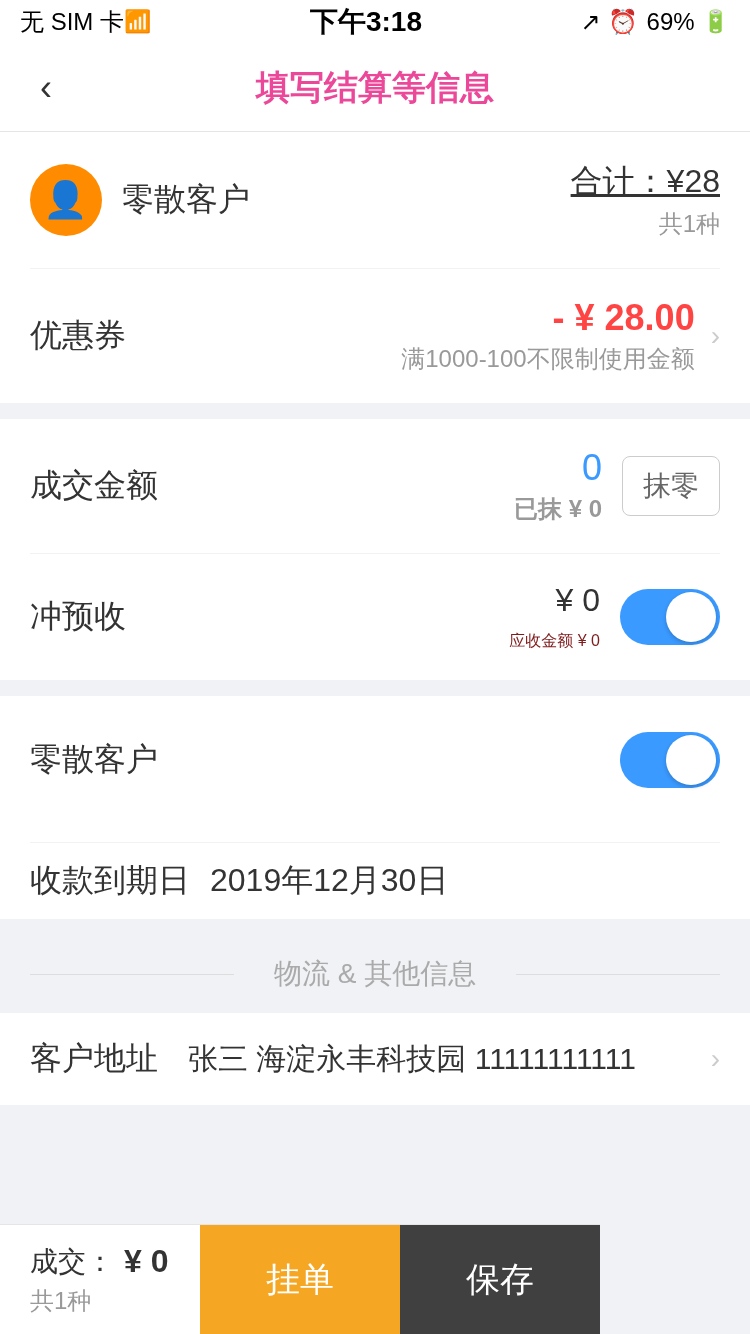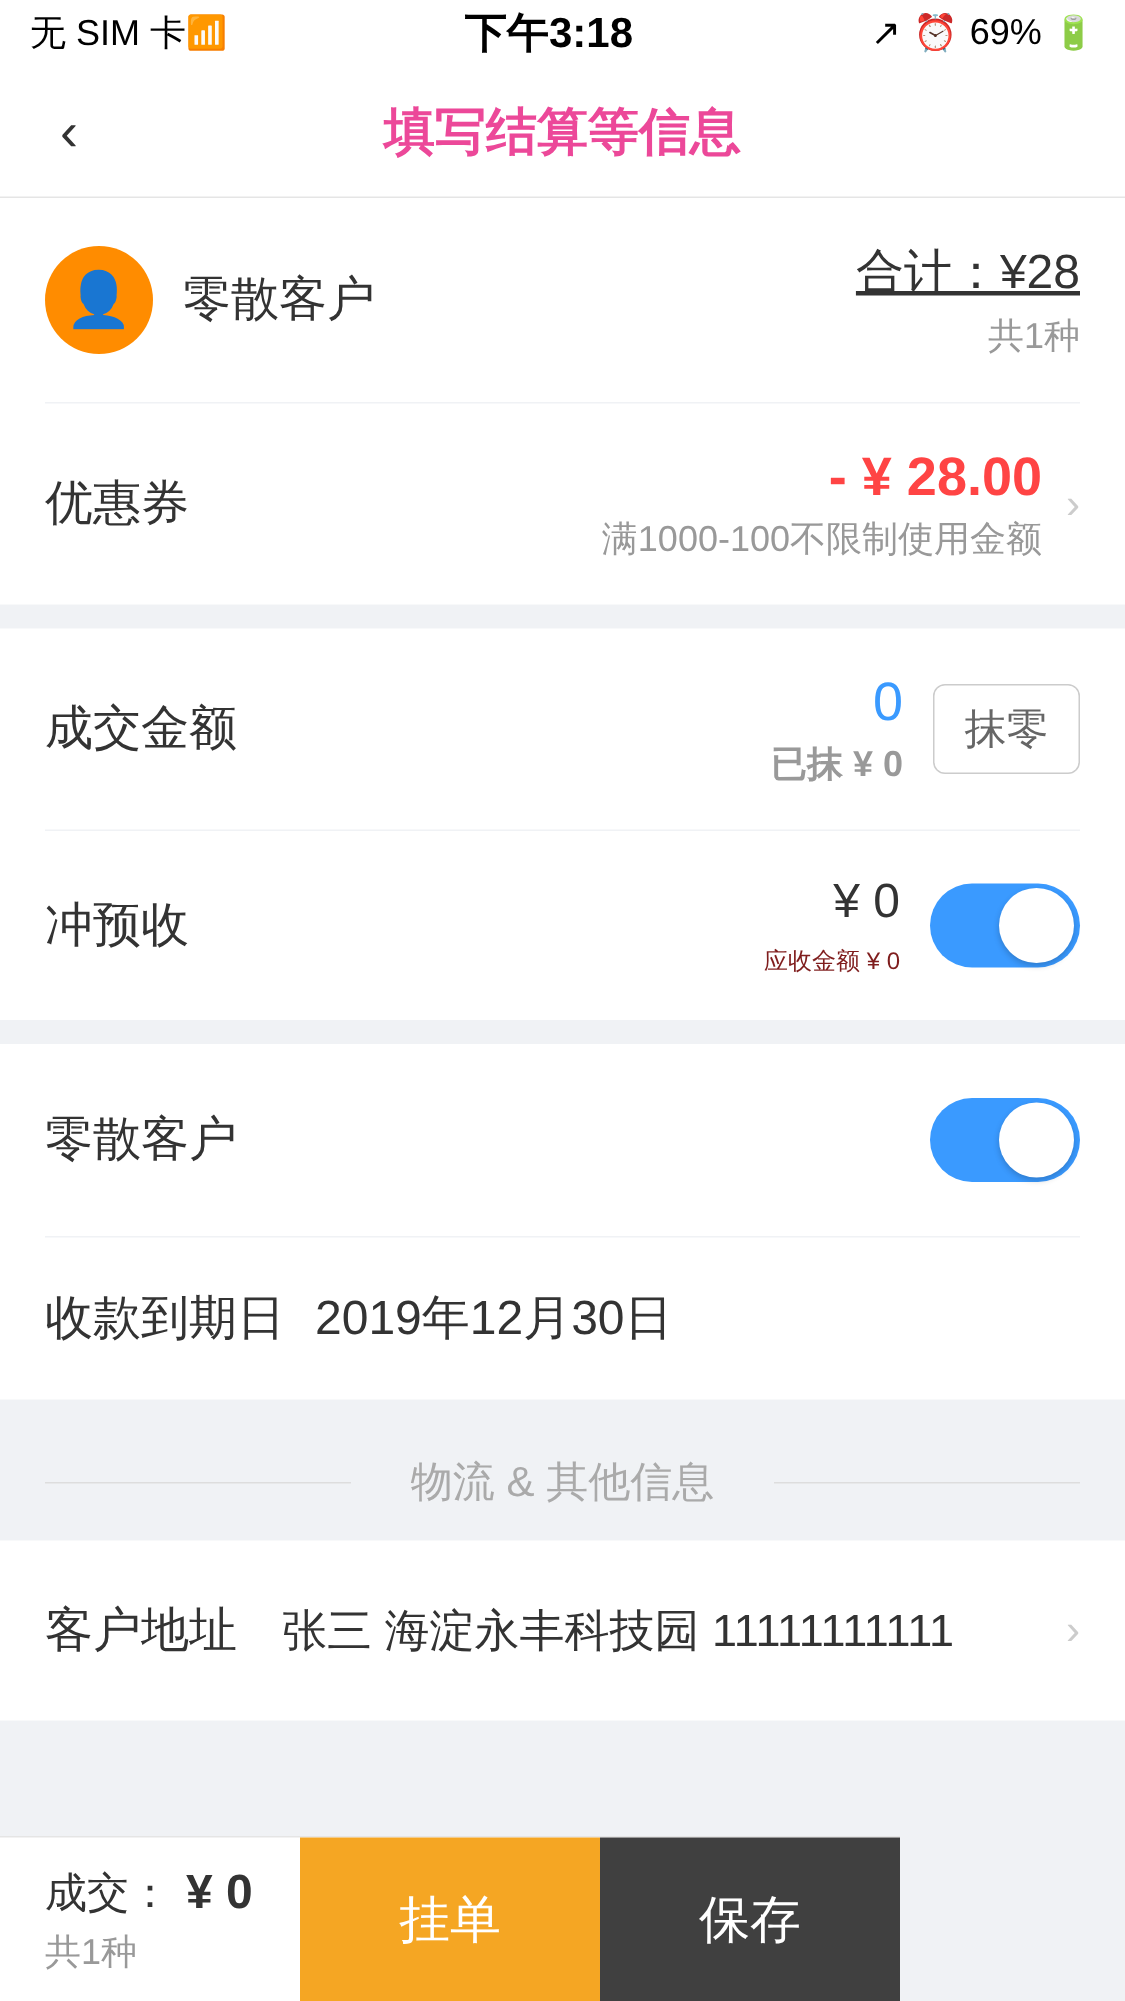--- a/index.html
+++ b/index.html
@@ -248,22 +248,23 @@
     }
     .debt-label {
       font-size: 32px;
       color: #333;
     }
 
     
     .duedate-row {
       display: flex;
       align-items: center;
-      padding: 32px 0;
+      padding: 16px 0;
       border-top: 1px solid #f0f2f5;
+      margin-top: 18px;
     }
     .duedate-label {
       font-size: 32px;
       color: #333;
       margin-right: 20px;
     }
     .duedate-value {
       font-size: 32px;
       color: #333;
     }
@@ -286,21 +287,21 @@
     }
 
     
     .address-section {
       background: #fff;
       margin-bottom: 16px;
     }
     .address-row {
       display: flex;
       align-items: center;
-      padding: 38px 30px;
+      padding: 24px 30px;
       justify-content: space-between;
     }
     .address-label {
       font-size: 32px;
       color: #333;
       flex-shrink: 0;
       margin-right: 30px;
     }
     .address-value {
       font-size: 30px;

